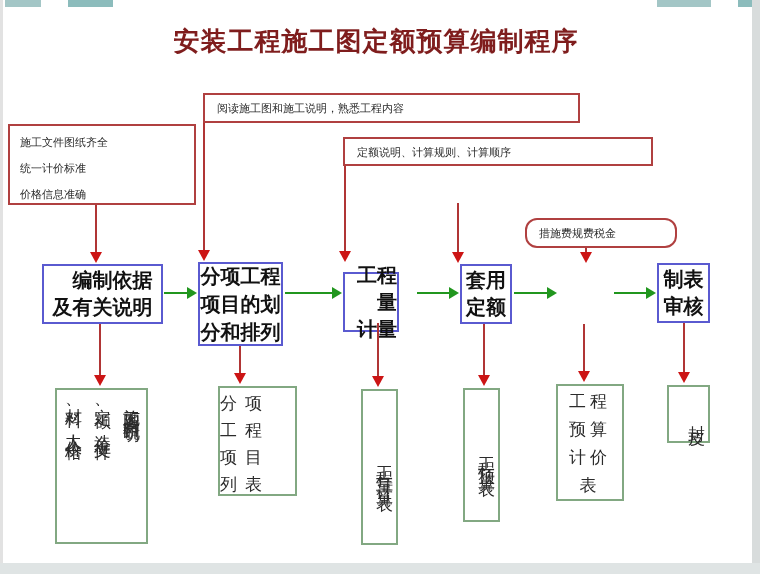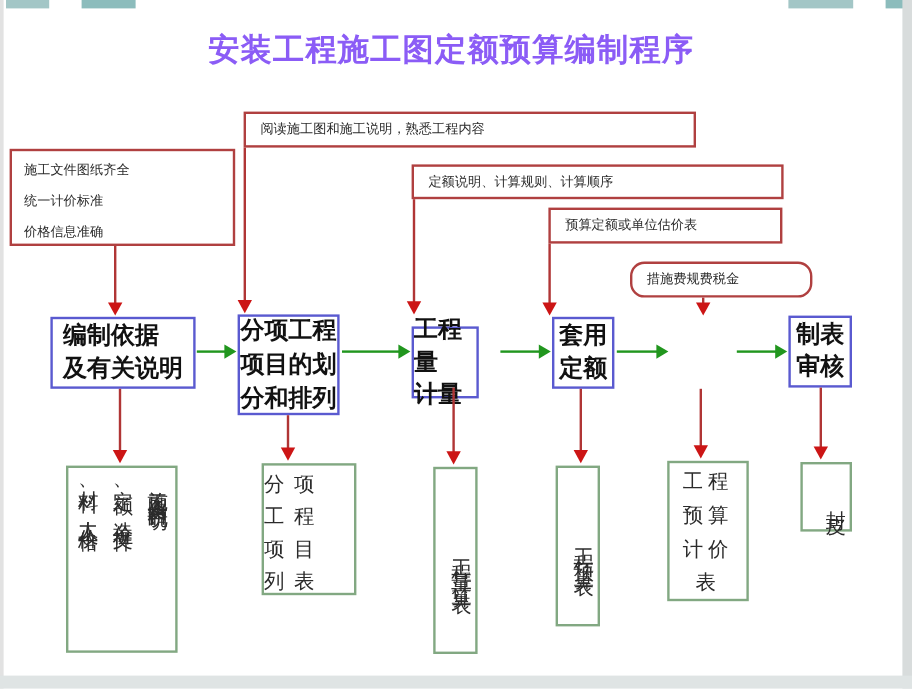--- a/index.html
+++ b/index.html
@@ -5,32 +5,32 @@
   html,body{margin:0;padding:0;}
   body{font-family:"Liberation Sans",sans-serif;}
   #stage{position:relative;width:760px;height:574px;background:#ffffff;overflow:hidden;}
 
   
   .edge{position:absolute;}
   .teal-seg{position:absolute;top:0;height:7px;}
 
   
   .title{position:absolute;left:0;top:24px;width:752px;text-align:center;
-         font-size:26px;font-weight:bold;color:#8b5cf6;letter-spacing:1px;
+         font-size:26px;font-weight:bold;color:#7f1d1d;letter-spacing:1px;
          font-family:"Liberation Sans",sans-serif;}
 
   
   .ann{position:absolute;border:2px solid #b04040;background:#ffffff;color:#2b2b2b;
        font-family:"Liberation Serif",serif;font-size:11px;line-height:26px;
        white-space:pre-line;box-sizing:border-box;}
   .ann.center{display:flex;align-items:center;padding-left:12px;}
 
   
   .mainbox{position:absolute;border:2px solid #5a5ad0;background:#ffffff;color:#111;
-           font-weight:bold;font-size:20px;line-height:27px;text-align:left;
+           font-weight:bold;font-size:20px;line-height:27px;text-align:right;
            white-space:pre-line;display:flex;align-items:center;justify-content:center;
            box-sizing:border-box;font-family:"Liberation Sans",sans-serif;}
 
   
   .outbox{position:absolute;border:2px solid #82a882;background:#ffffff;color:#2b2b2b;
           font-family:"Liberation Serif",serif;font-size:17px;white-space:pre-line;
           box-sizing:border-box;}
   .vert{writing-mode:vertical-rl;text-orientation:upright;}
 
   
@@ -61,21 +61,20 @@
   <div class="edge" style="left:0;top:0;width:3px;height:574px;background:#e2e2e2;"></div>
   <div class="edge" style="left:0;bottom:0;width:760px;height:11px;background:#dfe4e4;"></div>
 
   <div class="title">安装工程施工图定额预算编制程序</div>
 
   <div class="ann center" style="left:203px;top:93px;width:377px;height:30px;">阅读施工图和施工说明，熟悉工程内容</div>
   <div class="ann" style="left:8px;top:124px;width:188px;height:81px;padding:3px 0 0 10px;">施工文件图纸齐全
 统一计价标准
 价格信息准确</div>
   <div class="ann center" style="left:343px;top:137px;width:310px;height:29px;">定额说明、计算规则、计算顺序</div>
-  <div class="ann center" style="left:457px;top:173px;width:195px;height:30px;">预算定额或单位估价表</div>
   <div class="ann center" style="left:525px;top:218px;width:152px;height:30px;border-radius:12px;">措施费规费税金</div>
 
   <div class="mainbox" style="left:42px;top:264px;width:121px;height:60px;">编制依据
 及有关说明</div>
   <div class="mainbox" style="left:198px;top:262px;width:85px;height:84px;line-height:28px;">分项工程
 项目的划
 分和排列</div>
   <div class="mainbox" style="left:343px;top:272px;width:56px;height:60px;">工程量
 计量</div>
   <div class="mainbox" style="left:460px;top:264px;width:52px;height:60px;">套用

